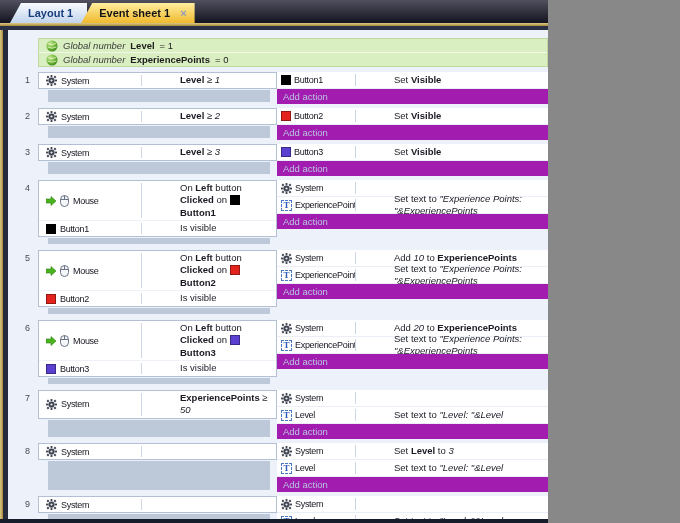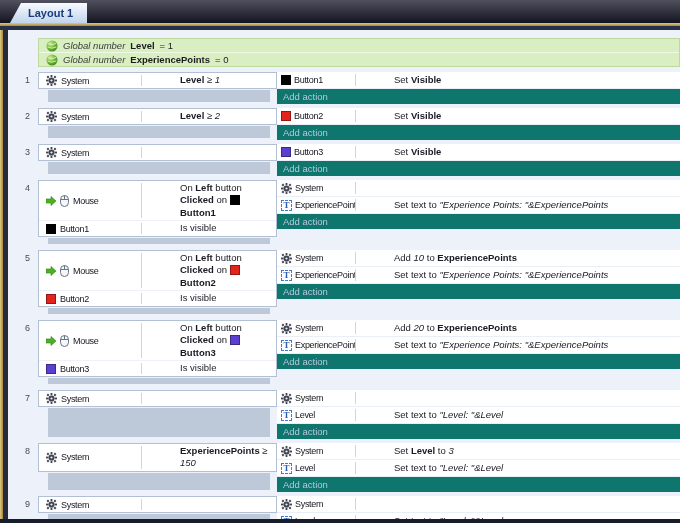--- a/index.html
+++ b/index.html
@@ -1,16 +1,16 @@
 <!DOCTYPE html>
 <html><head>
 <meta charset="utf-8">
 <style>
   html,body{margin:0;padding:0;background:#888;}
-  .window{width:680px;height:523px;display:flex;flex-direction:column;overflow:hidden;
+  .window{width:548px;height:523px;display:flex;flex-direction:column;overflow:hidden;
     font-family:"Liberation Sans",sans-serif;background:#edf1f9;position:relative;}
   
   .tabbar{height:23px;background:linear-gradient(#50505e,#141420);display:flex;align-items:flex-end;padding-left:10px;flex:0 0 auto;}
   .tab{height:20px;display:flex;align-items:center;padding:0 14px 0 18px;font-size:11px;font-weight:bold;
     clip-path:polygon(11px 0,100% 0,100% 100%,0 100%);margin-right:-6px;cursor:default;}
   .tab.inactive{background:linear-gradient(#f8fbff,#c2d4ec);color:#173d7d;z-index:1;}
   .tab.active{background:linear-gradient(#ffee9f,#f0b92d);color:#141414;z-index:2;padding-right:8px;}
   .tabclose{margin-left:10px;color:#8d9cc0;font-weight:bold;font-size:11px;line-height:1;}
   .goldline{height:3px;background:linear-gradient(#dcc887,#a8893a);flex:0 0 auto;}
   .navyline{height:4px;background:#2a3145;flex:0 0 auto;}
@@ -37,35 +37,39 @@
   .cond-row{display:flex;min-height:15px;align-items:center;font-size:9.5px;color:#1a1a24;border-bottom:1px solid #eef2f8;}
   .cond-row:last-child{border-bottom:none;}
   .cond-obj{width:102px;flex:0 0 auto;display:flex;align-items:center;gap:4px;padding-left:7px;box-sizing:border-box;overflow:hidden;}
   .cond-fill{flex:1;background:#bdc9d9;margin:1px 7px 2px 10px;min-height:6px;}
   .act-col{flex:1;display:flex;flex-direction:column;min-width:0;}
   .act-row{display:flex;height:16px;align-items:center;background:#fff;border-bottom:1px solid #e9eef7;font-size:9.5px;color:#1a1a24;}
   .act-obj{width:78px;flex:0 0 auto;display:flex;align-items:center;gap:3px;padding-left:4px;box-sizing:border-box;overflow:hidden;}
   .objname{font-size:9px;letter-spacing:-0.3px;white-space:nowrap;color:#15151f;text-align:center;}
   .vdiv{width:1px;background:#ccd6e4;align-self:stretch;margin:2px 0;flex:0 0 auto;}
   .rowtext{flex:1;padding:1px 6px;line-height:1.3;min-width:0;margin-left:32px;}
-  .add-row{height:15px;background:#0f766e;color:#b9c6df;font-size:9.5px;display:flex;align-items:center;padding-left:6px;}
+  .add-row{height:15px;background:#a21caf;color:#b9c6df;font-size:9.5px;display:flex;align-items:center;padding-left:6px;}
   .sg-b{font-weight:bold;}
   .sg-i{font-style:italic;}
   .sq{display:inline-block;width:10px;height:10px;border:1px solid rgba(0,0,0,.35);box-sizing:border-box;vertical-align:-2px;}
   .texticon{display:inline-flex;align-items:center;justify-content:center;width:11px;height:11px;flex:0 0 auto;
     border:1px dashed #4a78c8;background:#fff;color:#2a5cb8;font-family:"Liberation Serif",serif;font-weight:bold;font-size:9px;line-height:1;box-sizing:border-box;}
   .icn{display:inline-flex;flex:0 0 auto;}
 </style>
 </head>
 <body>
 
 <div class="window">
   <div class="tabbar">
     <div class="tab inactive">
       <span>Layout 1</span>
+    </div>
+    <div class="tab active">
+      <span>Event sheet 1</span>
+      <span class="tabclose">×</span>
     </div>
   </div>
   <div class="goldline"></div>
   <div class="navyline"></div>
 
   <div class="bodywrap">
     <div class="frame-gold"></div>
     <div class="frame-dark"></div>
 
     <div class="sheet">
@@ -205,20 +209,21 @@
                           <rect x="8" y="1" width="2" height="2" transform="rotate(45 9 2)"></rect>
                           <rect x="1" y="8" width="2" height="2" transform="rotate(45 2 9)"></rect>
                           <rect x="8" y="8" width="2" height="2" transform="rotate(45 9 9)"></rect>
                         </g>
                         <circle cx="5.5" cy="5.5" r="1.1" fill="#eef2f8"></circle>
                       </svg>
                     </span>
                     <span class="objname">System</span>
                   </span>
                   <span class="vdiv"></span>
+                  <span class="rowtext"><span class="sg-b">Level</span><span> ≥ </span><span class="sg-i">3</span></span>
                 </div>
               </div>
               <div class="cond-fill"></div>
             </div>
             <div class="act-col">
               <div class="act-row">
                 <span class="act-obj">
                   <span class="sq icn" style="background:#5b3fd0"></span>
                   <span class="objname">Button3</span>
                 </span>
@@ -452,20 +457,21 @@
                           <rect x="8" y="1" width="2" height="2" transform="rotate(45 9 2)"></rect>
                           <rect x="1" y="8" width="2" height="2" transform="rotate(45 2 9)"></rect>
                           <rect x="8" y="8" width="2" height="2" transform="rotate(45 9 9)"></rect>
                         </g>
                         <circle cx="5.5" cy="5.5" r="1.1" fill="#eef2f8"></circle>
                       </svg>
                     </span>
                     <span class="objname">System</span>
                   </span>
                   <span class="vdiv"></span>
+                  <span class="rowtext"><span class="sg-b">ExperiencePoints</span><span> ≥ </span><span class="sg-i">50</span></span>
                 </div>
               </div>
               <div class="cond-fill"></div>
             </div>
             <div class="act-col">
               <div class="act-row">
                 <span class="act-obj">
                   <span class="icn">
                     <svg width="11" height="11" viewBox="0 0 11 11">
                       <g fill="#3f4450">
@@ -515,21 +521,20 @@
                           <rect x="8" y="1" width="2" height="2" transform="rotate(45 9 2)"></rect>
                           <rect x="1" y="8" width="2" height="2" transform="rotate(45 2 9)"></rect>
                           <rect x="8" y="8" width="2" height="2" transform="rotate(45 9 9)"></rect>
                         </g>
                         <circle cx="5.5" cy="5.5" r="1.1" fill="#eef2f8"></circle>
                       </svg>
                     </span>
                     <span class="objname">System</span>
                   </span>
                   <span class="vdiv"></span>
-                  <span class="rowtext"><span class="sg-b">ExperiencePoints</span><span> ≥ </span><span class="sg-i">150</span></span>
                 </div>
               </div>
               <div class="cond-fill"></div>
             </div>
             <div class="act-col">
               <div class="act-row">
                 <span class="act-obj">
                   <span class="icn">
                     <svg width="11" height="11" viewBox="0 0 11 11">
                       <g fill="#3f4450">

